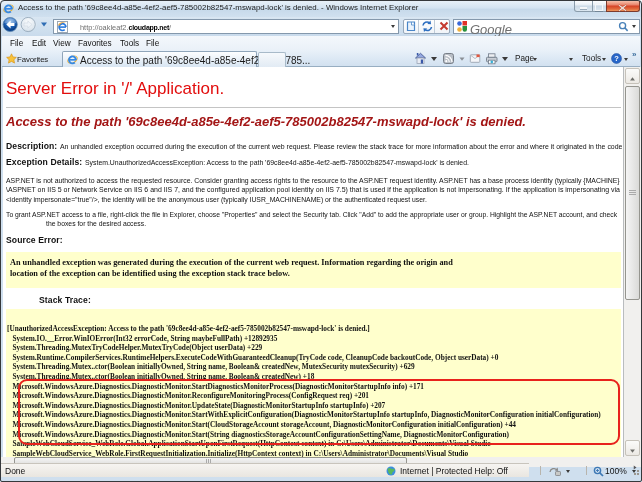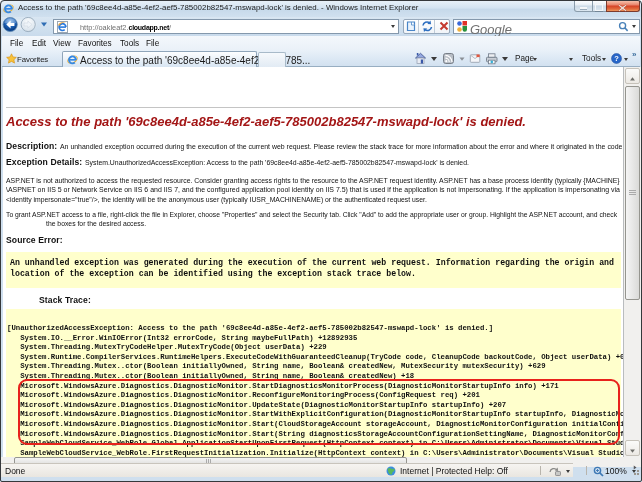--- a/index.html
+++ b/index.html
@@ -13,27 +13,27 @@
 #btnmin{left:0;width:19px;border-radius:0 0 0 3px;}
 #btnmax{left:18px;width:15px;}
 #btnclose{left:32px;width:34px;background:linear-gradient(#f6c0ab,#e8836a 40%,#d54327 50%,#e06a3c 80%,#f0965c);border-color:#7c3b2d;border-radius:0 0 3px 0;}
 #navrow{position:absolute;left:1px;top:17px;width:640px;height:19px;background:linear-gradient(#d9e6f2,#c9dbec);}
 #menurow{position:absolute;left:2px;top:36px;width:638px;height:14px;background:linear-gradient(#f4f8fc,#eaf1f8);font-size:8.2px;color:#111;}
 #menurow span{position:absolute;top:3px;}
 #favrow{position:absolute;left:2px;top:50px;width:638px;height:17px;background:linear-gradient(#e9f1f9,#d2e1f0);border-bottom:1px solid #98aec2;box-sizing:border-box;}
 #content{position:absolute;left:3px;top:67px;width:621px;height:390px;background:#fff;overflow:hidden;font-family:"Liberation Sans",sans-serif;}
 #vsb{position:absolute;left:624px;top:67px;width:17px;height:390px;background:#f1f0ee;}
 #hsb{position:absolute;left:1px;top:457px;width:640px;height:10px;background:#f1f0ee;}
-#statusbar{position:absolute;left:1px;top:463px;width:572px;height:14px;background:linear-gradient(#f6f4f1,#e9e6e0);border-top:1px solid #c8c4bc;box-sizing:border-box;font-size:8.5px;color:#111;}
+#statusbar{position:absolute;left:1px;top:463px;width:528px;height:14px;background:linear-gradient(#f6f4f1,#e9e6e0);border-top:1px solid #c8c4bc;box-sizing:border-box;font-size:8.5px;color:#111;}
 .sbthumb{position:absolute;background:linear-gradient(90deg,#f5f5f5,#dadad8);border:1px solid #95958f;border-radius:2px;box-sizing:border-box;}
 .sbbtn{position:absolute;background:linear-gradient(#fbfbfa,#ece9e4);border:1px solid #c6c2ba;border-radius:2px;box-sizing:border-box;color:#4f4f4f;text-align:center;}
 .field{position:absolute;background:#fff;border:1px solid #8498ac;box-sizing:border-box;}
 .btxt{font-size:8px;color:#111;white-space:nowrap;position:absolute;}
 .btxt b{font-size:8.6px;letter-spacing:0.1px;}
-.mono{font-family:Liberation Mono, monospace;white-space:pre;position:absolute;color:#101010;font-weight:bold;}
+.mono{font-family:Liberation Serif, serif;white-space:pre;position:absolute;color:#101010;font-weight:bold;}
 .sqx{transform-origin:0 0;display:inline-block;}
 .cmdtxt{position:absolute;top:3.5px;font-size:8.2px;color:#222;}
 .dar{position:absolute;width:0;height:0;border-left:2.5px solid transparent;border-right:2.5px solid transparent;border-top:3.5px solid #3a3a3a;}
 </style></head>
 <body>
 <div id="frame"></div>
 <div id="titlebar"></div>
 <svg class="abs" style="left:3px;top:3px" width="11" height="11" viewBox="0 0 16 16">
     <ellipse cx="8" cy="8.2" rx="7.3" ry="4.6" fill="none" stroke="#e8b13c" stroke-width="1.5" transform="rotate(-28 8 8.2)"></ellipse>
     <path d="M13.1 8.6 A 5.1 5.1 0 1 0 11.4 12.4" fill="none" stroke="#3488e4" stroke-width="2.7"></path>
@@ -166,20 +166,21 @@
 <div class="cmdtxt" style="left:582px;top:54px;">Tools</div>
 <div class="dar" style="left:602px;top:58px;"></div>
 <svg class="abs" style="left:611px;top:53px" width="11" height="11" viewBox="0 0 11 11">
     <circle cx="5.5" cy="5.5" r="5" fill="#2866c8" stroke="#1c4a9a" stroke-width="0.5"></circle>
     <text x="5.5" y="8.2" font-family="Liberation Sans" font-size="7.5" font-weight="bold" fill="#fff" text-anchor="middle">?</text>
   </svg>
 <div class="dar" style="left:624px;top:58px;"></div>
 <div class="abs" style="left:632px;top:50px;font-size:8px;font-weight:bold;color:#3c6e9e;">»</div>
 
 <div id="content">
+  <div id="c-h1" style="position:absolute;left:3px;top:12px;font-size:17px;color:#e20d0d;white-space:nowrap;">Server Error in '/' Application.</div>
   <div style="position:absolute;left:3px;top:40px;width:615px;height:1px;background:#c4c4c4;"></div>
   <div style="position:absolute;left:3px;top:47px;font-size:13px;font-style:italic;font-weight:bold;color:#a31616;white-space:nowrap;">Access to the path '69c8ee4d-a85e-4ef2-aef5-785002b82547-mswapd-lock' is denied.</div>
   <div class="btxt" style="left:3px;top:74px;"><b>Description:</b> <span class="sqx" style="transform:scaleX(0.865);">An unhandled exception occurred during the execution of the current web request. Please review the stack trace for more information about the error and where it originated in the code.</span></div>
   <div class="btxt" style="left:3px;top:90px;"><b>Exception Details:</b> <span class="sqx" style="transform:scaleX(0.86);">System.UnauthorizedAccessException: Access to the path '69c8ee4d-a85e-4ef2-aef5-785002b82547-mswapd-lock' is denied.</span></div>
   <div class="btxt" style="left:3px;top:109px;"><span class="sqx" style="transform:scaleX(0.860);">ASP.NET is not authorized to access the requested resource. Consider granting access rights to the resource to the ASP.NET request identity. ASP.NET has a base process identity (typically {MACHINE}</span></div>
   <div class="btxt" style="left:3px;top:118.3px;"><span class="sqx" style="transform:scaleX(0.870);">\ASPNET on IIS 5 or Network Service on IIS 6 and IIS 7, and the configured application pool identity on IIS 7.5) that is used if the application is not impersonating. If the application is impersonating via</span></div>
   <div class="btxt" style="left:3px;top:127.6px;"><span class="sqx" style="transform:scaleX(0.854);">&lt;identity impersonate="true"/&gt;, the identity will be the anonymous user (typically IUSR_MACHINENAME) or the authenticated request user.</span></div>
   <div class="btxt" style="left:3px;top:143px;"><span class="sqx" style="transform:scaleX(0.845);">To grant ASP.NET access to a file, right-click the file in Explorer, choose "Properties" and select the Security tab. Click "Add" to add the appropriate user or group. Highlight the ASP.NET account, and check</span></div>
   <div class="btxt" style="left:3px;top:152.3px;padding-left:40px;"><span class="sqx" style="transform:scaleX(0.852);">the boxes for the desired access.</span></div>
   <div class="btxt" style="left:3px;top:168px;"><b>Source Error:</b></div>

